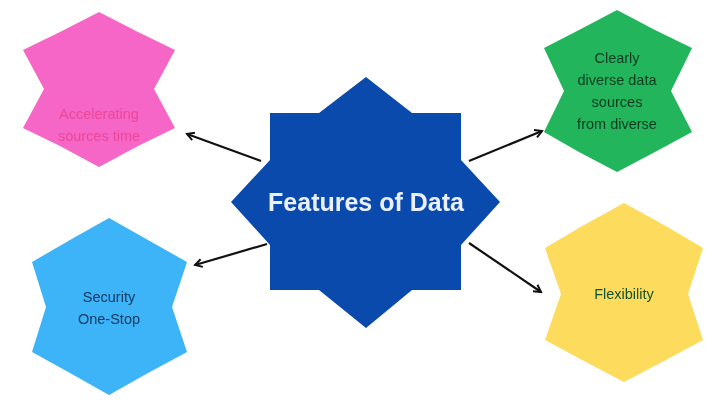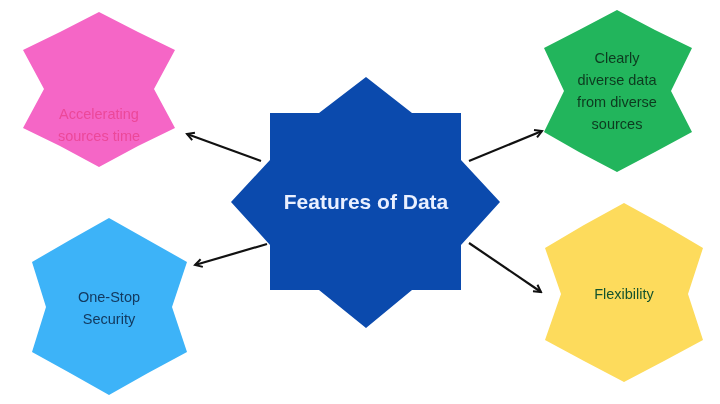--- a/index.html
+++ b/index.html
@@ -5,21 +5,21 @@
   html, body { margin: 0; padding: 0; background: #ffffff; }
   #canvas { position: relative; width: 720px; height: 404px; overflow: hidden; background: #ffffff; }
   svg { position: absolute; left: 0; top: 0; }
   .label {
     position: absolute;
     text-align: center;
     font-family: "Liberation Sans", "DejaVu Sans", sans-serif;
     display: flex; align-items: center; justify-content: center;
   }
   .label span { display: block; }
-  .center-label { color: #eaf0ff; font-weight: bold; font-size: 21px; line-height: 28px; }
+  .center-label { color: #eaf0ff; font-weight: bold; font-size: 25px; line-height: 28px; }
   .node-label { font-size: 14.5px; line-height: 22px; }
 </style>
 </head>
 <body>
 
 <div id="canvas">
   <svg width="720" height="404" viewBox="0 0 720 404">
     <defs>
       <marker id="arrowhead" markerWidth="10" markerHeight="10" refX="8" refY="5" orient="auto" markerUnits="userSpaceOnUse">
         <path d="M1,1 L8,5 L1,9" fill="none" stroke="#111" stroke-width="2"></path>
@@ -52,29 +52,29 @@
     <div>
       <span>Accelerating</span>
       <span>sources time</span>
     </div>
   </div>
 
   <div class="label node-label" style="left:557px; top:46px; width:120px; height:90px; color:#0d3a1f;text-align:center;">
     <div>
       <span>Clearly</span>
       <span>diverse data</span>
+      <span>sources</span>
       <span>from diverse</span>
-      <span>sources</span>
     </div>
   </div>
 
   <div class="label node-label" style="left:49px; top:285px; width:120px; height:46px; color:#133a60;">
     <div>
+      <span>Security</span>
       <span>One-Stop</span>
-      <span>Security</span>
     </div>
   </div>
 
   <div class="label node-label" style="left:564px; top:282px; width:120px; height:24px; color:#14532d;">
     <div>
       <span>Flexibility</span>
     </div>
   </div>
 </div>
 

